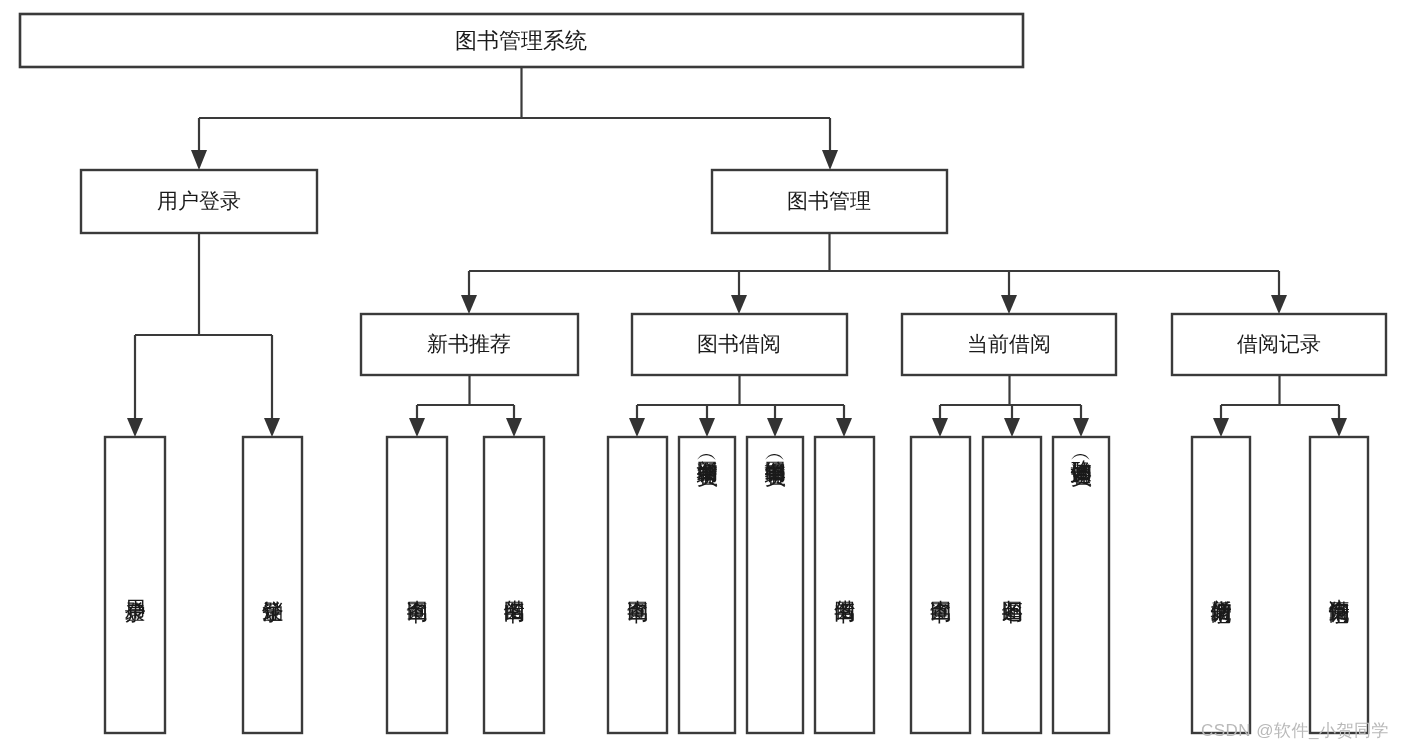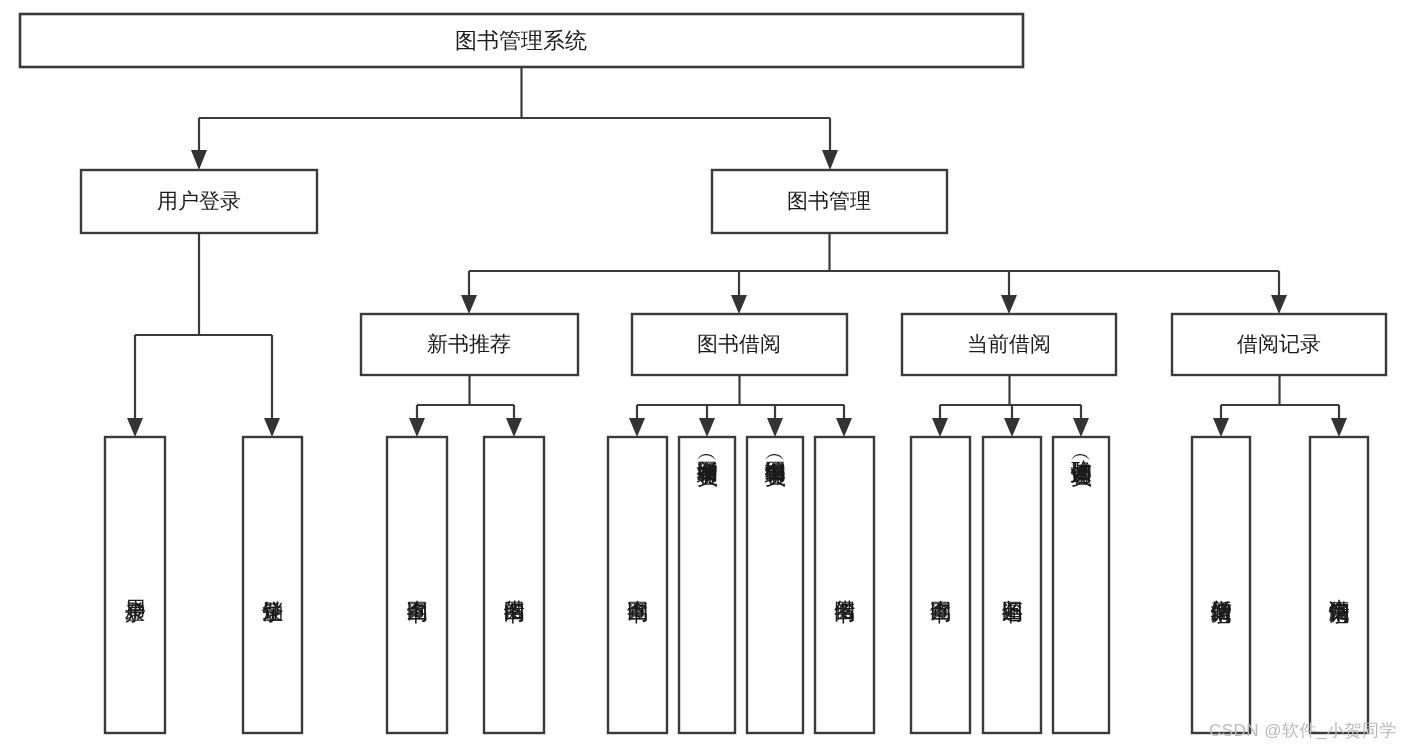--- a/index.html
+++ b/index.html
@@ -72,21 +72,21 @@
     text-orientation: upright;
     font-family: "Liberation Sans", "DejaVu Sans", sans-serif;
     font-size: 21px;
     line-height: 1.08;
     color: #1a1a1a;
     letter-spacing: 1px;
     white-space: nowrap;
   }
   .watermark {
     position: absolute;
-    right: 8px;
+    right: 16px;
     bottom: 5px;
     font-family: "Liberation Sans", "DejaVu Sans", sans-serif;
     font-size: 17px;
     color: #b9b9b9;
     letter-spacing: 0.5px;
     user-select: none;
   }
 </style>
 </head>
 <body>

